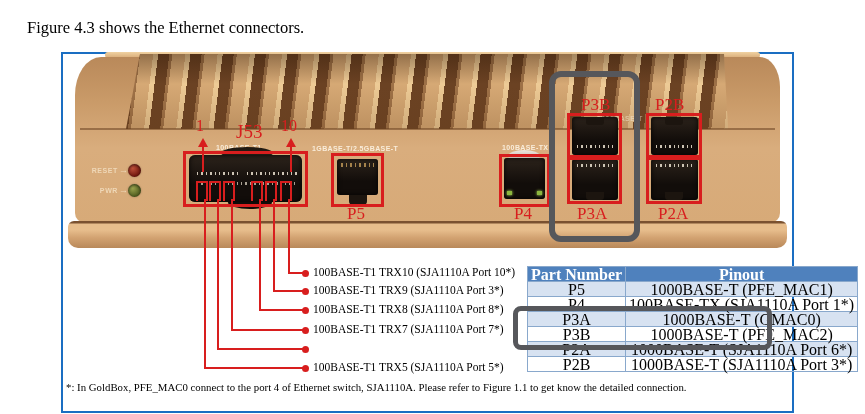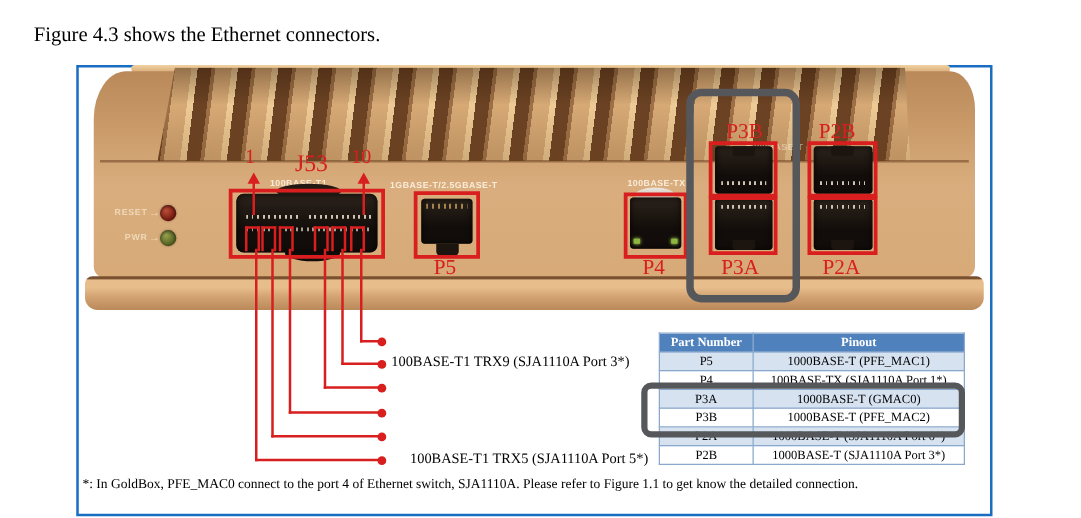--- a/index.html
+++ b/index.html
@@ -55,21 +55,21 @@
   .vline{background:var(--annotation-red);width:2px;}
   .hline{background:var(--annotation-red);height:2px;}
   .staple{border:2px solid var(--annotation-red);border-bottom:none;background:transparent;}
   .dot{width:7px;height:7px;border-radius:50%;background:var(--annotation-red);}
   .arrowhead{width:0;height:0;border-left:5px solid transparent;border-right:5px solid transparent;
              border-bottom:9px solid var(--annotation-red);}
   .callout-text{font-size:11.5px;white-space:nowrap;}
   .gray-hl{border:6px solid var(--highlight-gray);border-radius:12px;background:transparent;}
   .gray-hl-table{border:5px solid var(--highlight-gray);border-radius:8px;background:transparent;}
   
-  table.pinout{border-collapse:collapse;font-size:10px;}
+  table.pinout{border-collapse:collapse;font-size:16px;}
   table.pinout td,table.pinout th{border:1px solid var(--table-border);text-align:center;
       padding:0 3px;height:14px;line-height:13px;white-space:nowrap;}
   table.pinout th{background:var(--table-header-bg);color:#fff;font-weight:bold;}
   table.pinout tr.alt td{background:var(--table-row-alt);}
   .col-part{width:68px;}
   .col-pin{width:162px;}
   .footnote{font-size:10.8px;white-space:nowrap;}
 </style>
 </head>
 <body>
@@ -173,22 +173,25 @@
   <div class="abs hline" style="left:217px;top:348px;width:88px;"></div>
   <div class="abs hline" style="left:204px;top:367px;width:101px;"></div>
 
   <div class="abs dot" style="left:302px;top:270px;"></div>
   <div class="abs dot" style="left:302px;top:288px;"></div>
   <div class="abs dot" style="left:302px;top:307px;"></div>
   <div class="abs dot" style="left:302px;top:327px;"></div>
   <div class="abs dot" style="left:302px;top:346px;"></div>
   <div class="abs dot" style="left:302px;top:365px;"></div>
 
+  <div class="abs callout-text" style="left:313px;top:266px;">100BASE-T1 TRX10 (SJA1110A Port 10*)</div>
   <div class="abs callout-text" style="left:313px;top:284px;">100BASE-T1 TRX9 (SJA1110A Port 3*)</div>
-  <div class="abs callout-text" style="left:328px;top:361px;">100BASE-T1 TRX5 (SJA1110A Port 5*)</div>
+  <div class="abs callout-text" style="left:313px;top:303px;">100BASE-T1 TRX8 (SJA1110A Port 8*)</div>
+  <div class="abs callout-text" style="left:313px;top:323px;">100BASE-T1 TRX7 (SJA1110A Port 7*)</div>
+  <div class="abs callout-text" style="left:313px;top:361px;">100BASE-T1 TRX5 (SJA1110A Port 5*)</div>
 
   <div class="abs" style="left:527px;top:266px;">
     <table class="pinout">
       <tbody>
           <tr>
         <th class="col-part">Part Number</th>
         <th class="col-pin">Pinout</th>
       </tr>
       <tr class="alt">
         <td>P5</td>

